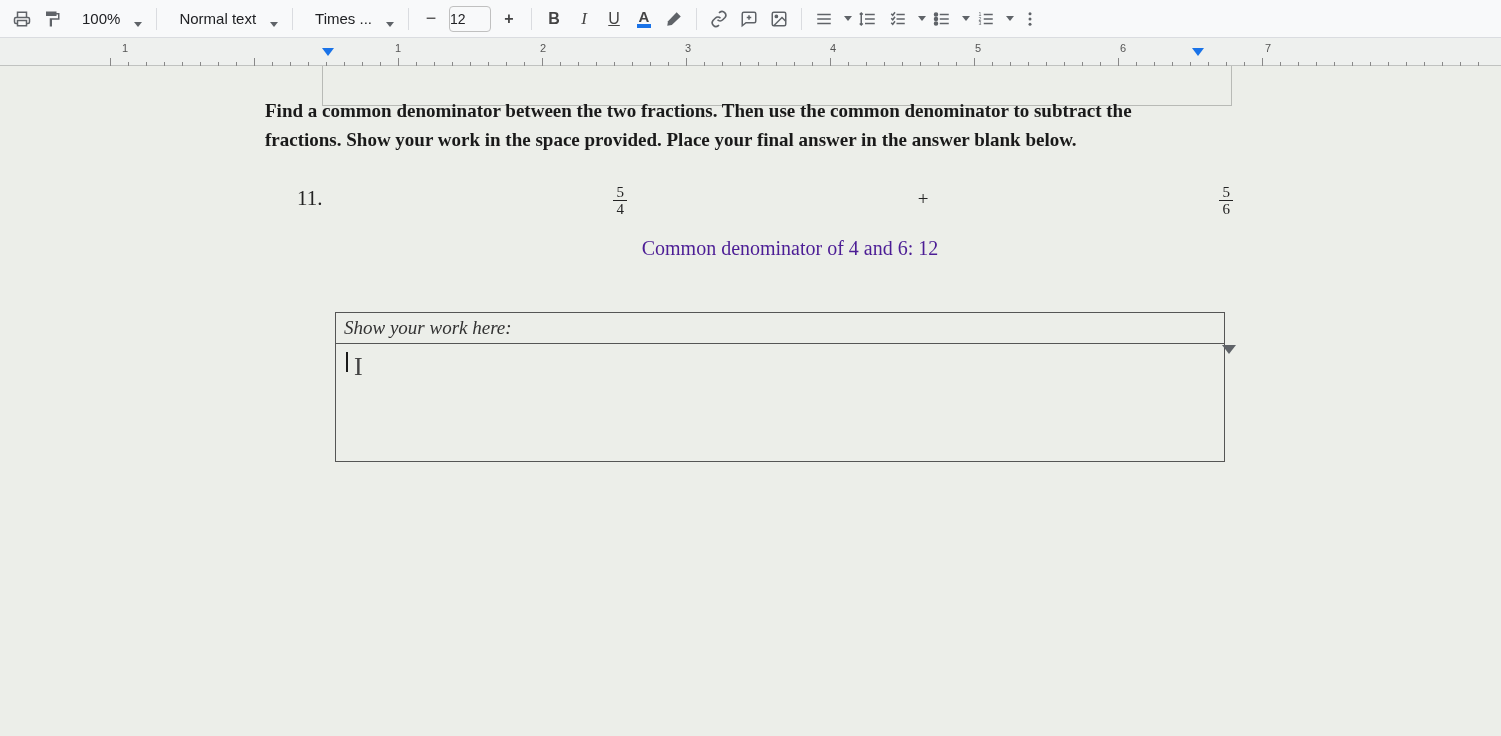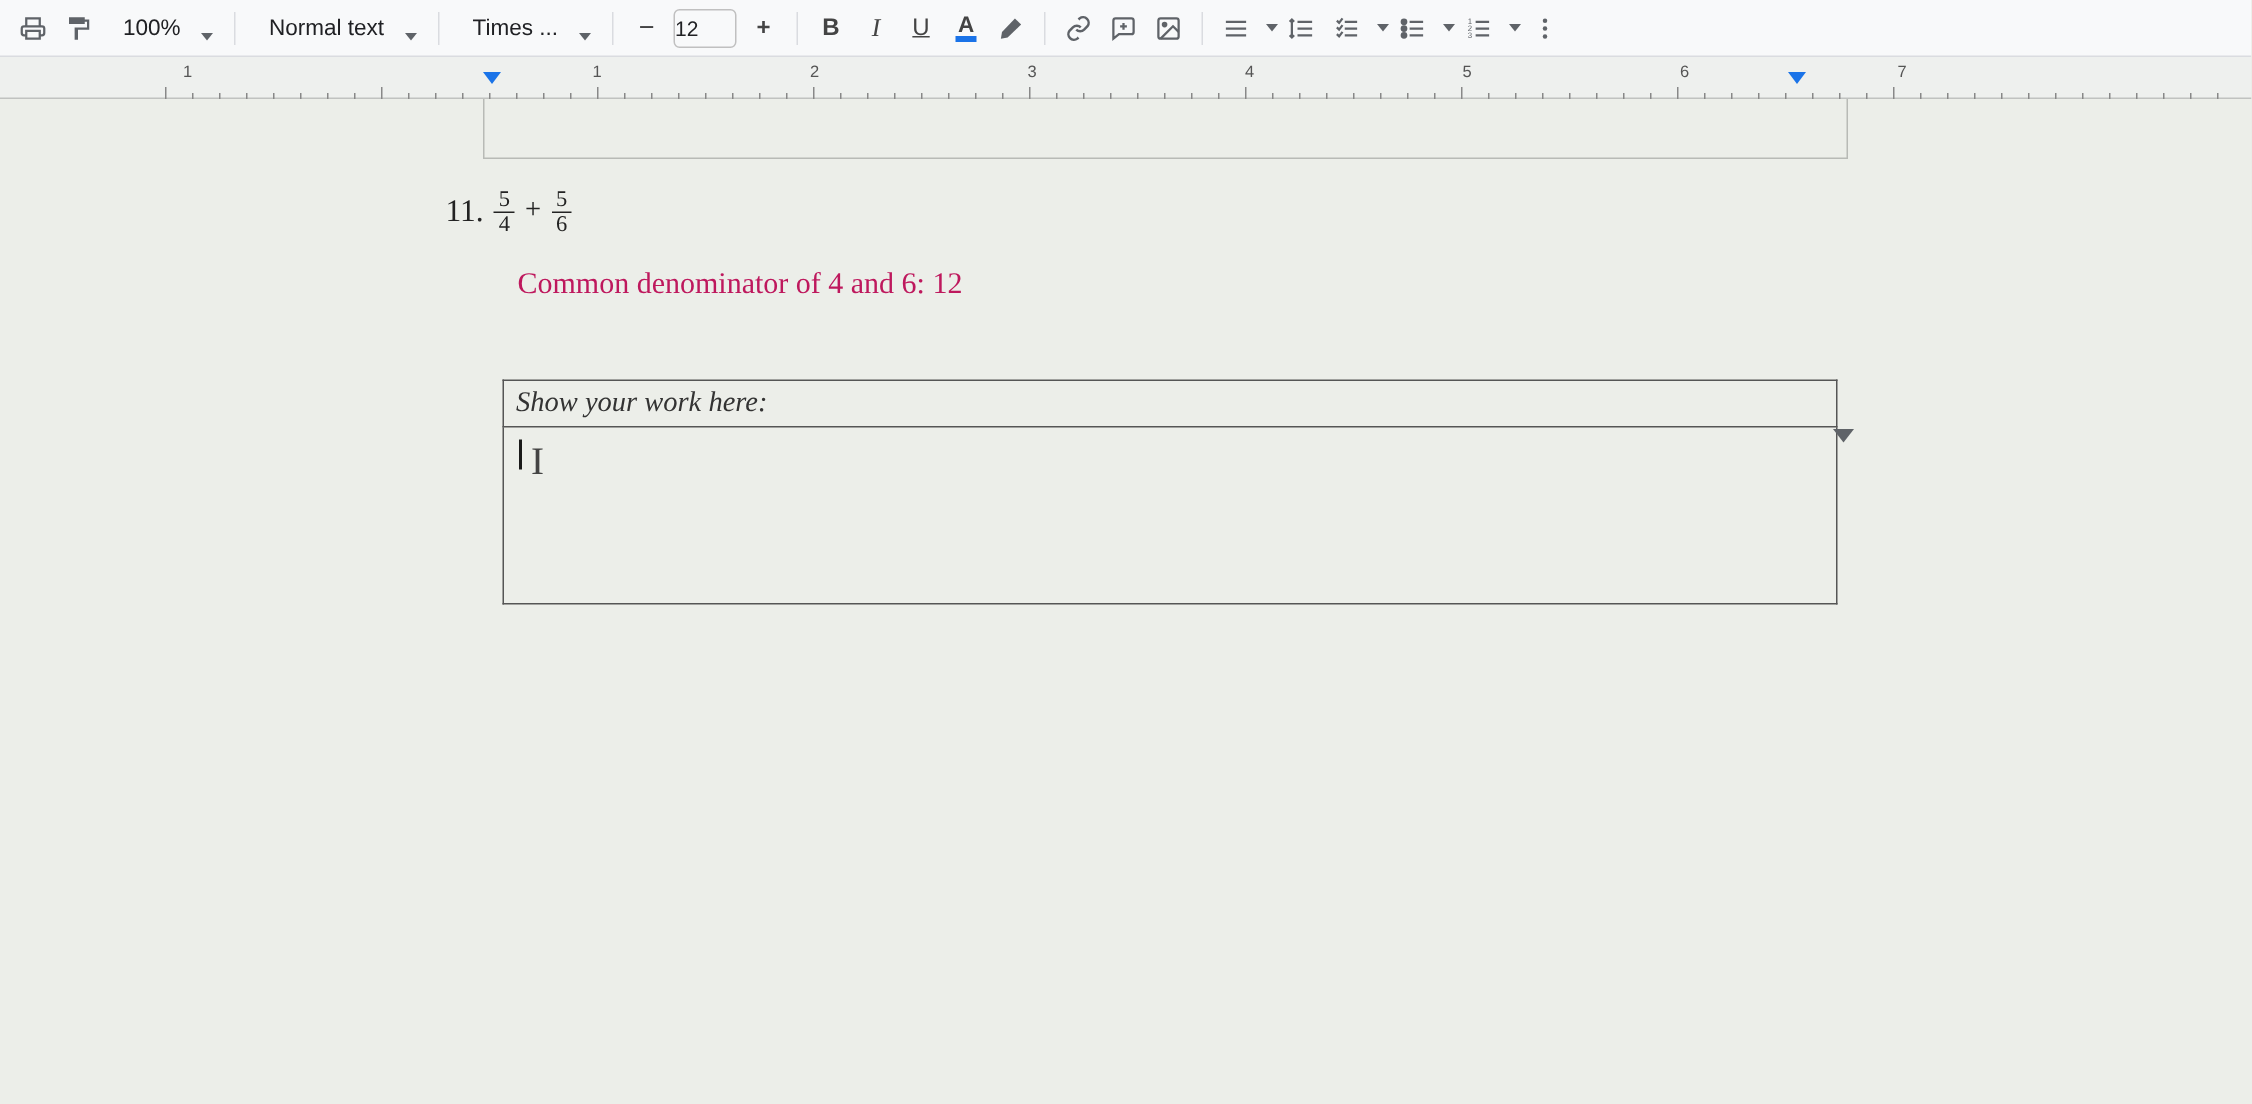--- a/index.html
+++ b/index.html
@@ -79,29 +79,29 @@
     font-weight: bold; font-size: 23px; color: #1155cc;
     margin: 78px 0 20px -60px;
   }
   .instr {
     font-family: Georgia,'Times New Roman', serif; font-weight: bold;
     font-size: 19px; line-height: 1.55; color: #1a1a1a; margin-left:-60px;
     max-width: 900px;
   }
   .problem {
     font-family: 'Times New Roman', serif; font-size: 21px;
-    margin: 28px 0 0 -28px; display:flex; align-items:center; gap:5px;
+    margin: 28px 0 0 -28px; display:flex; align-items:center; gap:5px;justify-content:space-between;
   }
   .frac { display:inline-flex; flex-direction:column; align-items:center;
     font-size:15px; line-height:1; margin:0 2px; position:relative; top:2px;}
   .frac .num{ border-bottom:1.5px solid #222; padding:0 3px;}
   .frac .den{ padding:0 3px; padding-top:1px;}
   .work-lines {
     font-family: 'Times New Roman', serif; font-size: 20px;
-    margin: 18px 0 0 20px; line-height: 1.55; color: #be185d;
+    margin: 18px 0 0 20px; line-height: 1.55; color: #4c1d95; text-align: center;
   }
   .workbox-table {
     margin: 48px 0 0 10px; width: 890px; border-collapse: collapse;
   }
   .workbox-table td {
     border: 1.5px solid #555; padding: 4px 8px;
     font-family: 'Times New Roman', serif;
   }
   .wb-header { font-style: italic; font-size: 19px; height: 26px; color:#333;}
   .wb-body { height: 118px; vertical-align: top; position:relative;}
@@ -341,20 +341,21 @@
       <div class="tick minor" style="left: 1350px;"></div>
       <div class="tick minor" style="left: 1368px;"></div>
       <div class="indent-marker" style="left: 218px;"></div>
       <div class="right-indent" style="left: 1088px;"></div>
     </div>
 </div>
 
 <div class="canvas">
   <div class="page-border"></div>
   <div class="page">
+    <div class="instr">Find a common denominator between the two fractions.  Then use the common denominator to subtract the fractions.  Show your work in the space provided.  Place your final answer in the answer blank below.</div>
     <div class="problem">
       <span>11.</span>
       <span class="frac">
         <span class="num">5</span>
         <span class="den">4</span>
       </span>
       <span style="font-size:19px;">+</span>
       <span class="frac">
         <span class="num">5</span>
         <span class="den">6</span>

